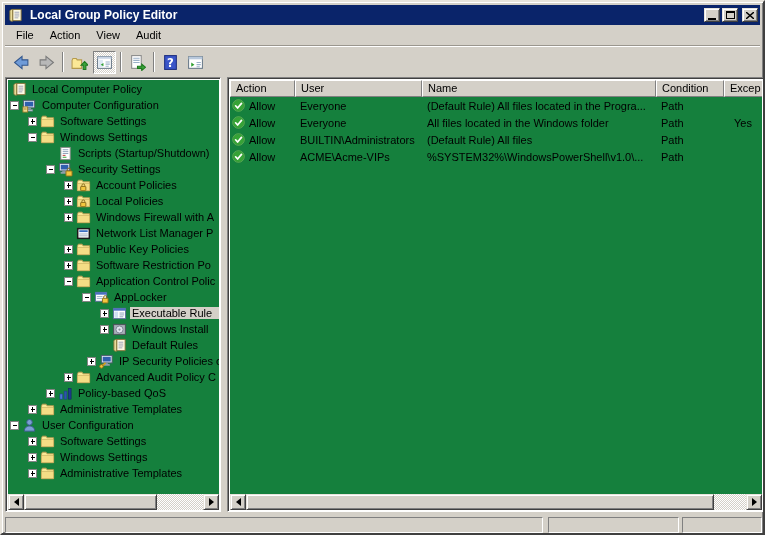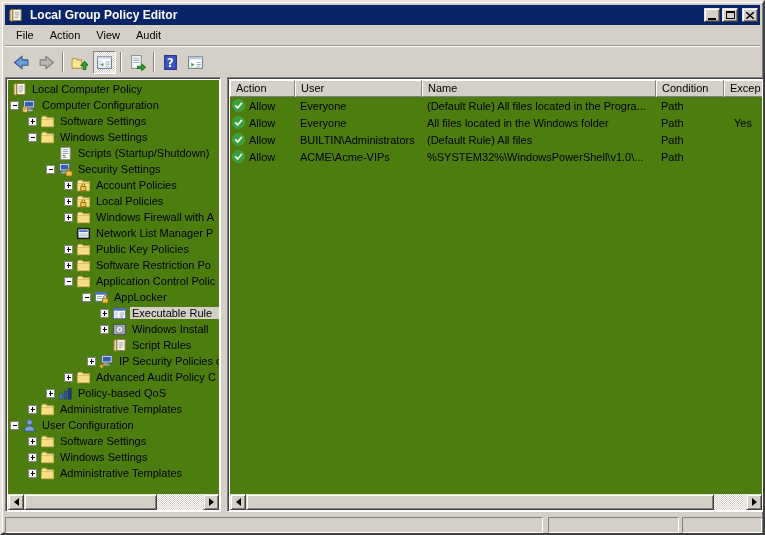--- a/index.html
+++ b/index.html
@@ -40,21 +40,21 @@
       linear-gradient(45deg,#d4d0c8 25%,transparent 25%,transparent 75%,#d4d0c8 75%);
     background-size:2px 2px;background-position:0 0,1px 1px;}
   .tb-sep{width:2px;height:20px;border-left:1px solid #808080;border-right:1px solid #fff;margin:0 3px;}
   
   .pane{position:absolute;top:75px;height:435px;background:#fff;
     border:1px solid;border-color:#828282 #fff #fff #828282;
     box-shadow:inset 1px 1px 0 #404040;}
   .tree-pane{left:3px;width:216px;}
   .splitter{position:absolute;left:219px;top:75px;width:6px;height:435px;background:#d4d0c8;}
   .list-pane{left:225px;width:537px;}
-  .pane-inner{position:absolute;left:2px;top:2px;right:1px;bottom:17px;overflow:hidden;background:#4d7c0f;}
+  .pane-inner{position:absolute;left:2px;top:2px;right:1px;bottom:17px;overflow:hidden;background:#15803d;}
   
   .tree-rows{padding-top:1px;}
   .tree-row{display:flex;align-items:center;height:16px;white-space:nowrap;}
   .exp{width:9px;height:9px;border:1px solid #848484;background:#fff;position:relative;
     margin-right:3px;flex:none;}
   .exp::before{content:"";position:absolute;left:2px;top:3px;width:4px;height:1px;background:#000;}
   .exp.plus::after{content:"";position:absolute;left:3px;top:1px;width:1px;height:5px;background:#000;}
   .exp-spacer{width:12px;flex:none;}
   .icon{display:inline-flex;flex:none;align-items:center;justify-content:center;}
   .ti{width:15px;height:15px;margin-right:3px;}
@@ -377,21 +377,21 @@
         </div>
         <div class="tree-row" style="padding-left:92px">
           <span class="exp-spacer"></span>
           <span class="icon ti">
             <svg viewBox="0 0 16 16">
               <path d="M5 1.5h9v12h-9z" fill="#fdf9e2" stroke="#867339"></path>
               <path d="M5 1.5c-1.8 0-3 .7-3 2v9c0 1 .7 1.5 1.5 1.5H5z" fill="#e9dc9a" stroke="#867339"></path>
               <path d="M7 4.5h5M7 6.5h5M7 8.5h5M7 10.5h4" stroke="#9aa0b8" stroke-width="1"></path>
             </svg>
           </span>
-          <span class="tree-label">Script Rules</span>
+          <span class="tree-label">Default Rules</span>
         </div>
         <div class="tree-row" style="padding-left:79px">
           <span class="exp plus"></span>
           <span class="icon ti">
             <svg viewBox="0 0 16 16">
               <rect x="2.5" y="1.5" width="11.5" height="8" fill="#dfe7f2" stroke="#4a5a6a"></rect>
               <rect x="4" y="3" width="8.5" height="5" fill="#2f5fae"></rect>
               <rect x="5.5" y="9.5" width="4" height="1.2" fill="#8a97a5"></rect>
               <rect x="4" y="10.8" width="7.5" height="1.6" fill="#b8c2cc" stroke="#6a7a8a" stroke-width=".5"></rect>
               <path d="M2.5 13.5l4.5-4" stroke="#d4a017" stroke-width="1.8"></path>

